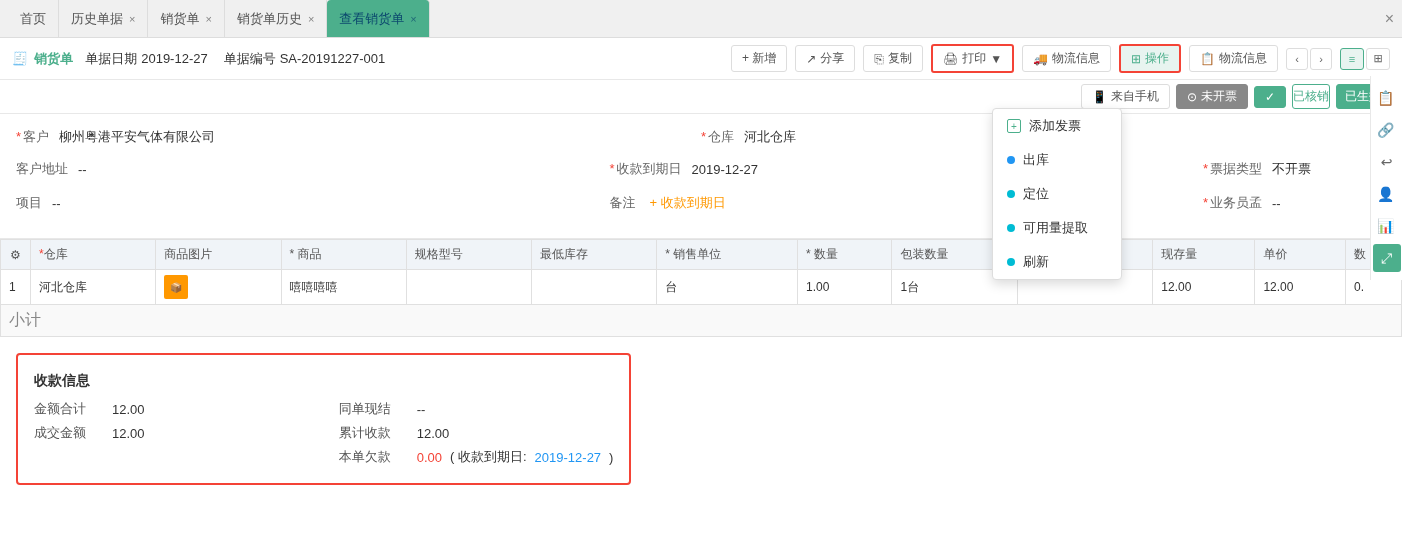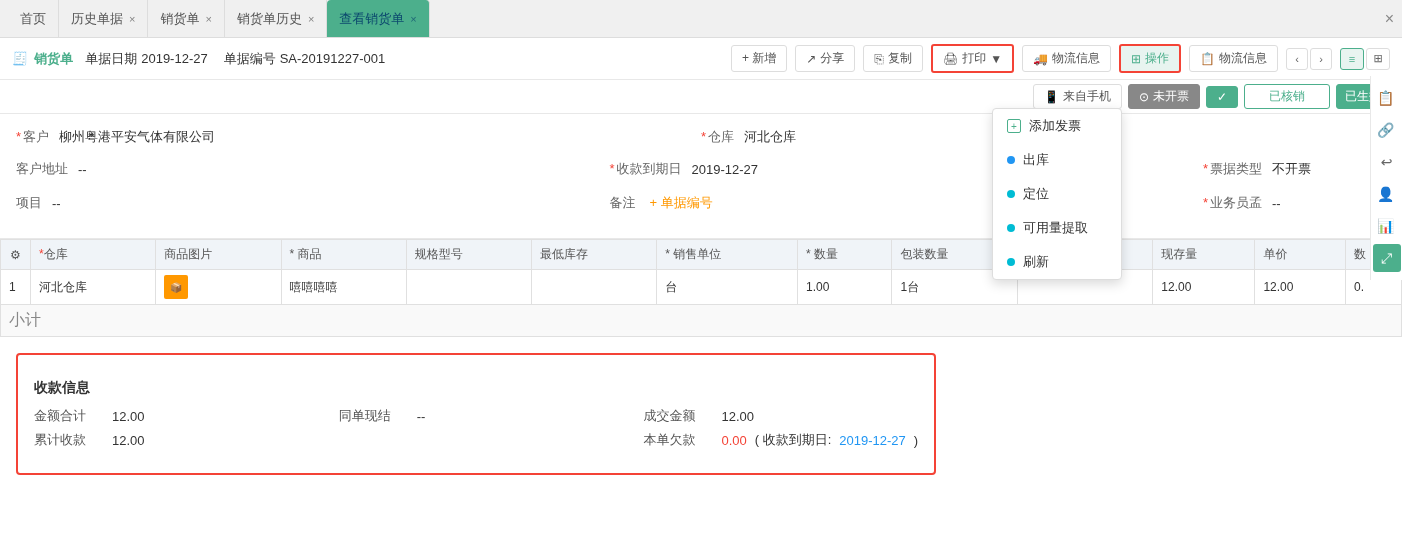--- a/index.html
+++ b/index.html
@@ -28,21 +28,21 @@
     }
     .doc-title { display: flex; align-items: center; gap: 6px; font-size: 13px; color: #4CAF8C; font-weight: bold; }
     .doc-meta { display: flex; align-items: center; gap: 16px; font-size: 13px; color: #333; }
     .doc-meta-item { display: flex; align-items: center; gap: 4px; }
     .doc-actions { margin-left: auto; display: flex; align-items: center; gap: 8px; }
     .action-btn {
       display: flex; align-items: center; gap: 4px; padding: 4px 10px; border: 1px solid #ddd;
       border-radius: 3px; cursor: pointer; font-size: 12px; background: #fff; color: #555;
     }
     .action-btn.highlight { background: #4CAF8C; color: #fff; border-color: #4CAF8C; }
-    .btn-green-outline { background: #fff; border: 1px solid #4CAF8C; color: #4CAF8C; padding: 3px 24px; border-radius: 3px; font-size: 12px; cursor: pointer; }
+    .btn-green-outline { background: #fff; border: 1px solid #4CAF8C; color: #4CAF8C; padding: 3px 0; border-radius: 3px; font-size: 12px; cursor: pointer; }
     .btn-green-fill { background: #4CAF8C; border: 1px solid #4CAF8C; color: #fff; padding: 3px 8px; border-radius: 3px; font-size: 12px; cursor: pointer; }
 
     
     .second-toolbar {
       display: flex; align-items: center; justify-content: flex-end; padding: 4px 12px;
       background: #fff; gap: 6px; border-bottom: 1px solid #e8e8e8;
     }
     .toolbar-btn {
       display: flex; align-items: center; gap: 4px; padding: 3px 10px; border: 1px solid #ddd;
       border-radius: 3px; cursor: pointer; font-size: 12px; background: #fff; color: #555;
@@ -65,25 +65,25 @@
     table { width: 100%; border-collapse: collapse; font-size: 12px; }
     th { background: #f0f4f8; padding: 6px 8px; text-align: left; border: 1px solid #e0e0e0; color: #555; font-weight: normal; white-space: nowrap; }
     td { padding: 5px 8px; border: 1px solid #e0e0e0; color: #333; white-space: nowrap; }
     tr.subtotal td { background: #f9f9f9; }
     th .required::before { content: '*'; color: #f44336; }
     .th-gear { width: 30px; text-align: center; }
     .product-img { width: 24px; height: 24px; background: #ff9800; border-radius: 2px; display: flex; align-items: center; justify-content: center; color: white; font-size: 10px; }
 
     
     .payment-box {
-      border: 2px solid #f44336; margin: 10px 16px; padding: 24px 16px;
+      border: 2px solid #f44336; margin: 10px 16px; padding: 17px 16px;
       border-radius: 4px; display: inline-block; min-width: 520px; background: #fff;
     }
     .payment-title { font-size: 14px; font-weight: bold; margin-bottom: 10px; color: #333; }
-    .payment-grid { display: grid; grid-template-columns: 1fr 1fr 1fr; gap: 6px 30px; }
+    .payment-grid { display: grid; grid-template-columns: 1fr 1fr; gap: 6px 30px; }
     .payment-row { display: flex; align-items: center; gap: 8px; font-size: 13px; }
     .payment-label { color: #555; min-width: 70px; }
     .payment-value { color: #333; }
     .payment-value.red { color: #f44336; }
     .payment-value.link { color: #2196F3; }
 
     
     .dropdown-overlay {
       position: absolute; top: 70px; right: 280px; background: #fff;
       border: 1px solid #ddd; border-radius: 4px; box-shadow: 0 4px 12px rgba(0,0,0,0.15);
@@ -244,21 +244,21 @@
       </div>
     </div>
     <div class="form-row">
       <div class="form-field">
         <span class="field-label">项目</span>
         <span class="field-value no-border">--</span>
       </div>
       <div class="form-field">
         <span class="field-label">备注</span>
         <button class="action-btn" style="color:#ff9800; border:none; background:transparent; font-size:13px; cursor:pointer;">
-          <span>+ 单据编号</span>
+          <span>+ 收款到期日</span>
         </button>
       </div>
       <div class="business-field">
         <span class="field-label required">业务员孟</span>
         <span class="field-value no-border">--</span>
       </div>
     </div>
   </div>
 
   <div class="table-container">

